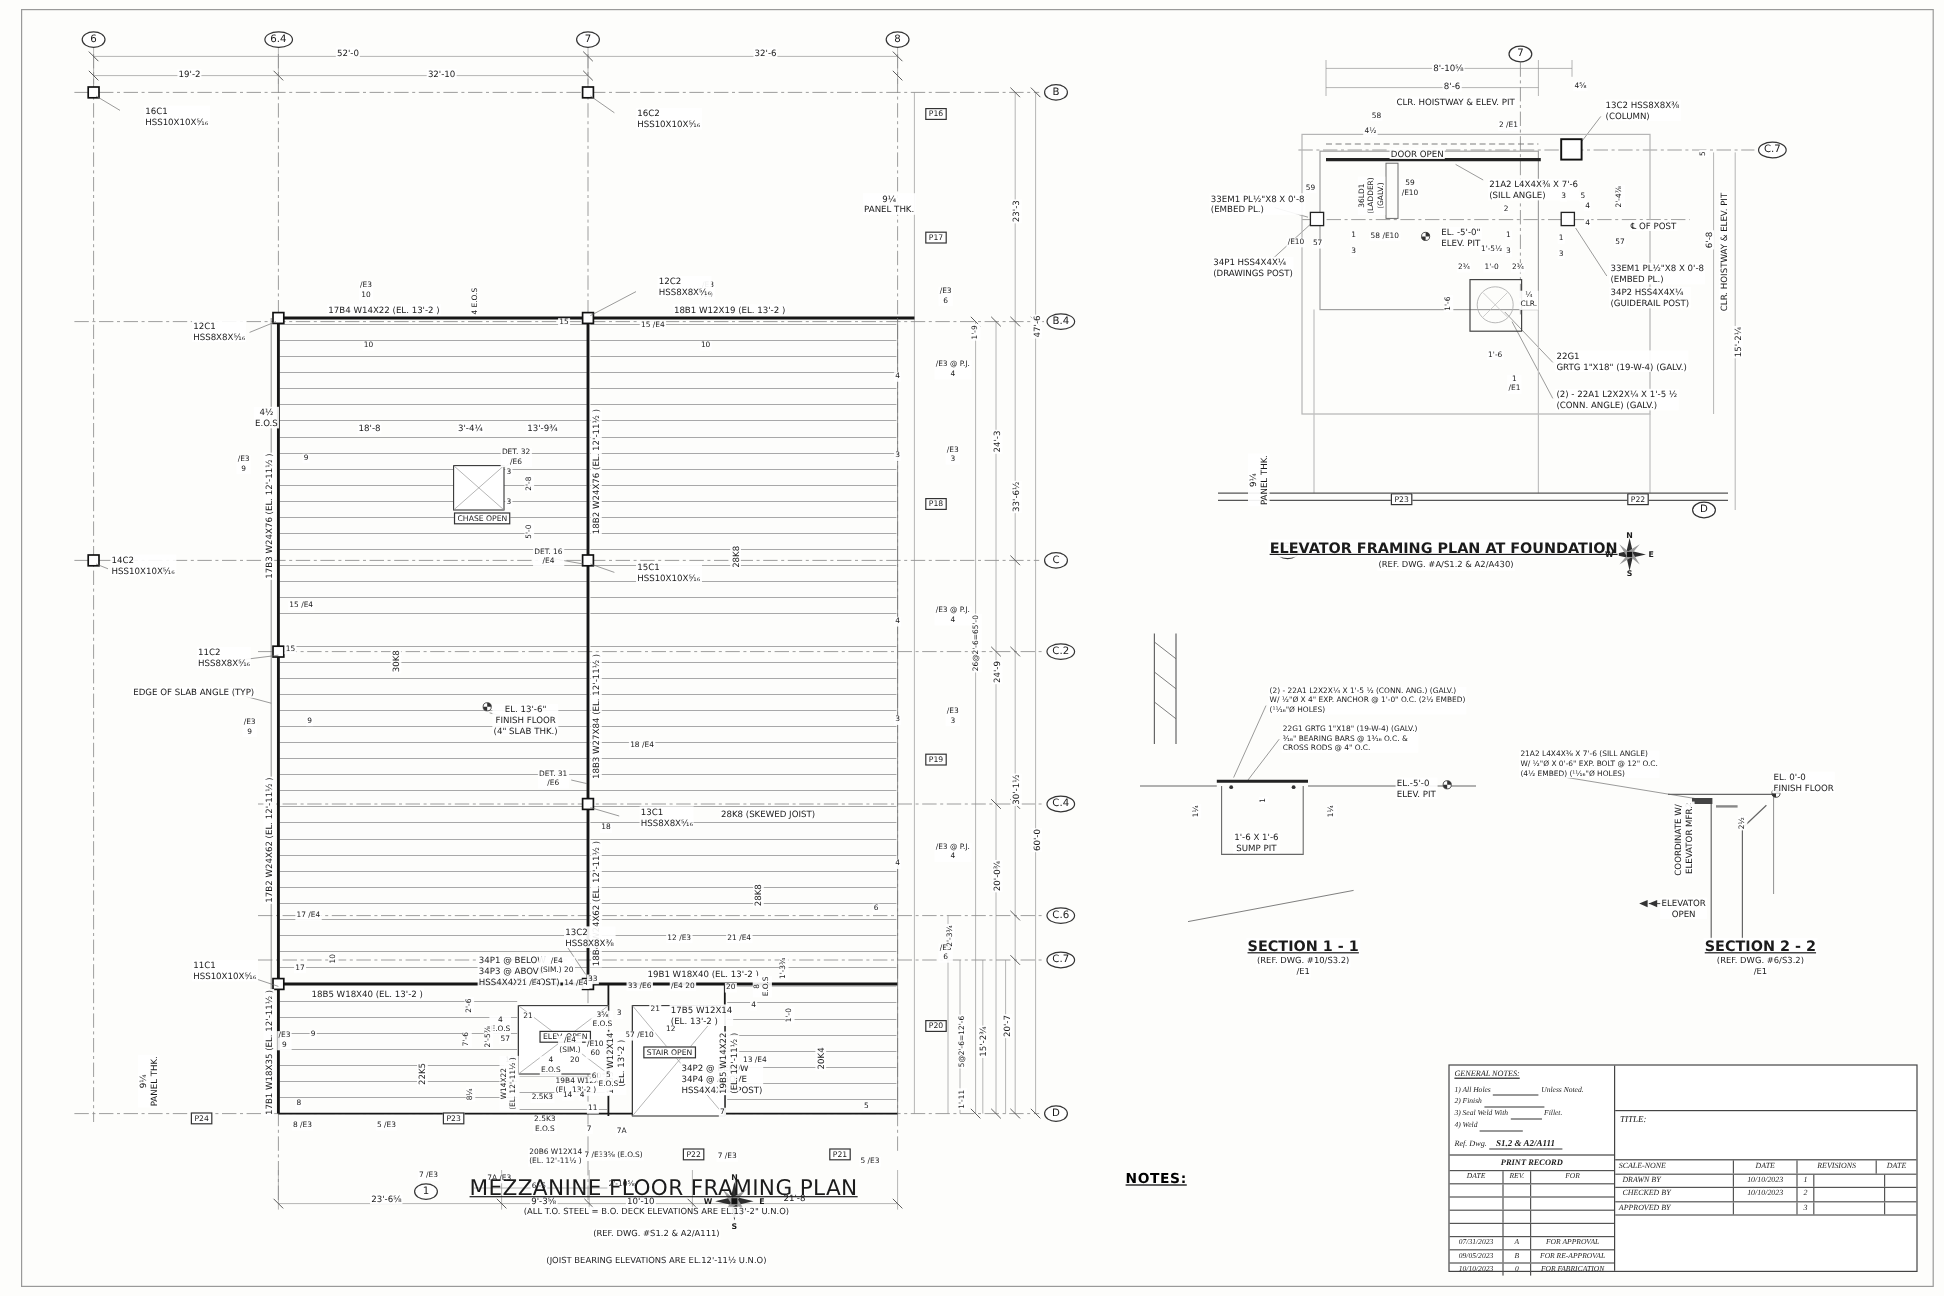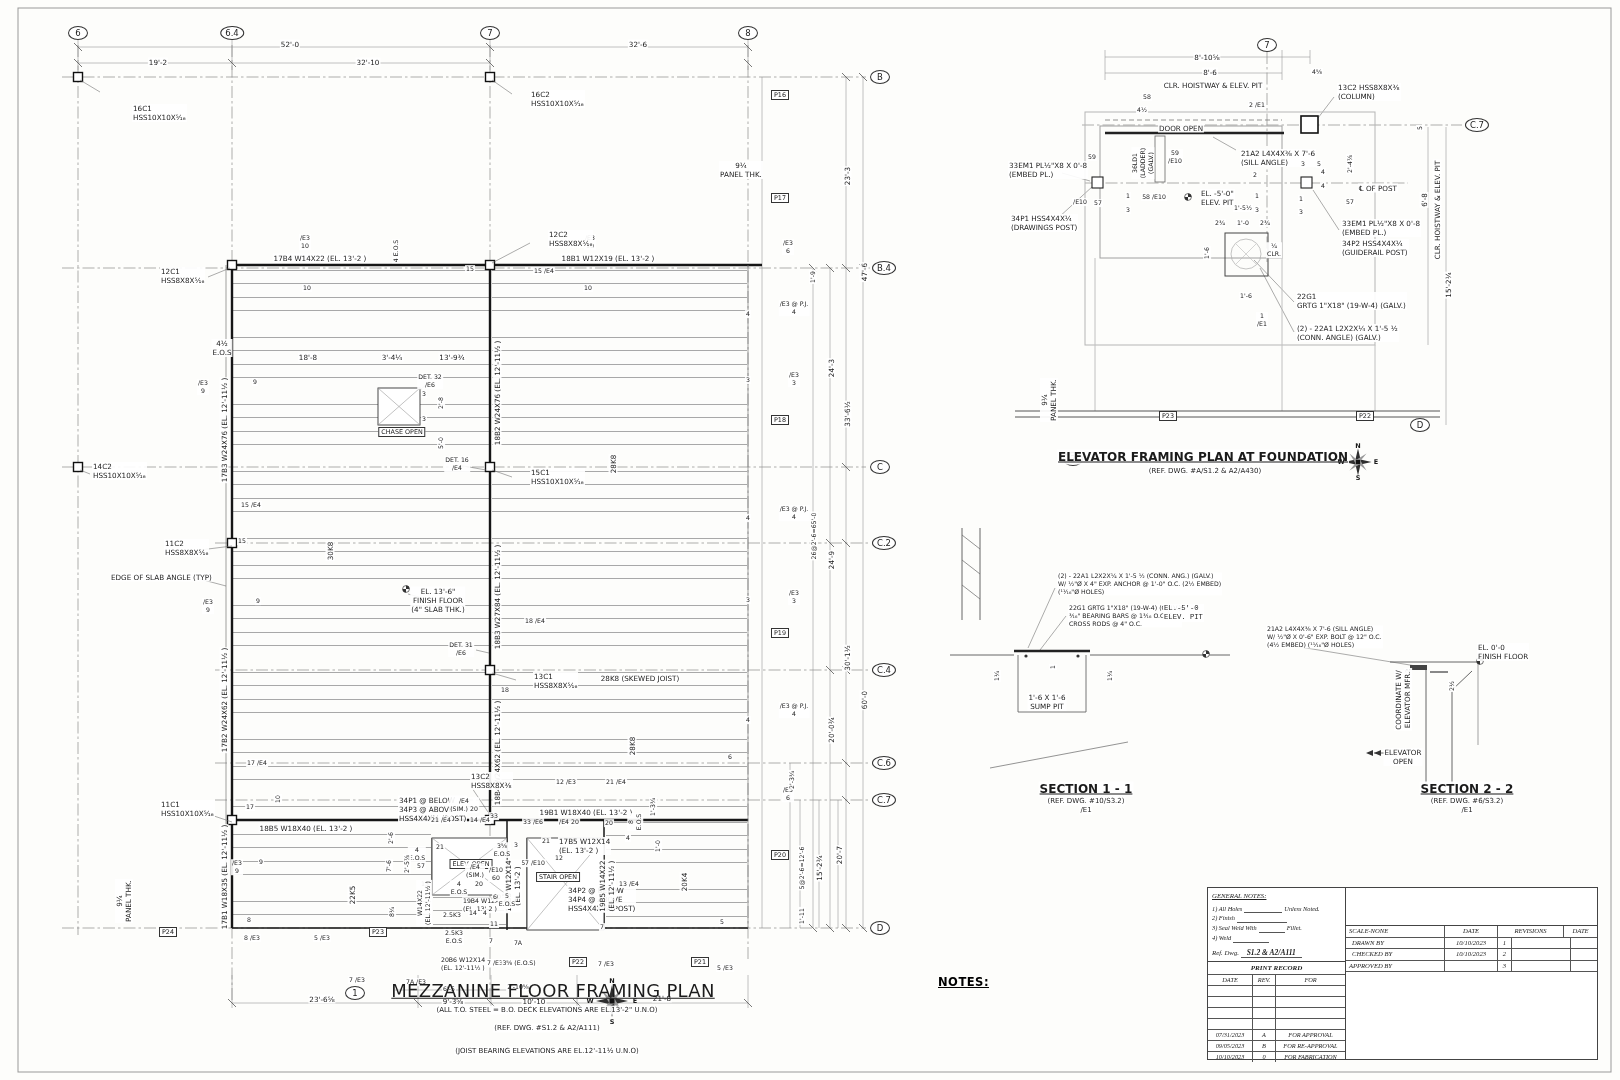--- a/index.html
+++ b/index.html
@@ -206,21 +206,21 @@
       <span class="anno bub" style="left: 880px; top: 467px;">C</span>
       <span class="anno bub" style="left: 884px; top: 543px;">C.2</span>
       <span class="anno bub" style="left: 884px; top: 670px;">C.4</span>
       <span class="anno bub" style="left: 884px; top: 763px;">C.6</span>
       <span class="anno bub" style="left: 884px; top: 800px;">C.7</span>
       <span class="anno bub" style="left: 880px; top: 928px;">D</span>
       <span class="anno" style="left: 290px; top: 44px;">52'-0</span>
       <span class="anno" style="left: 158px; top: 62px;">19'-2</span>
       <span class="anno" style="left: 368px; top: 62px;">32'-10</span>
       <span class="anno" style="left: 638px; top: 44px;">32'-6</span>
-      <span class="anno lft" style="left: 132px; top: 97px; margin-top: 16px;">16C1
+      <span class="anno lft" style="left: 120px; top: 97px;">16C1
 HSS10X10X⁵⁄₁₆</span>
       <span class="anno lft" style="left: 530px; top: 99px;">16C2
 HSS10X10X⁵⁄₁₆</span>
       <span class="anno" style="left: 741px; top: 170px;">9¼
 PANEL THK.</span>
       <span class="anno v" style="left: 847px; top: 176px;">23'-3</span>
       <span class="anno bx" style="left: 780px; top: 95px;">P16</span>
       <span class="anno bx" style="left: 780px; top: 198px;">P17</span>
       <span class="anno sm" style="left: 305px; top: 242px;">/E3
 10</span>
@@ -513,21 +513,21 @@
       <span class="anno cmp" style="left: 1358px; top: 446px;">N</span>
       <span class="anno cmp" style="left: 1341px; top: 462px;">W</span>
       <span class="anno cmp" style="left: 1376px; top: 462px;">E</span>
       <span class="anno cmp" style="left: 1358px; top: 478px;">S</span>
       <span class="anno lft sm" style="left: 1057px; top: 584px;">(2) - 22A1 L2X2X¼ X 1'-5 ½ (CONN. ANG.) (GALV.)
 W/ ½"Ø X 4" EXP. ANCHOR @ 1'-0" O.C. (2½ EMBED)
 (¹¹⁄₁₆"Ø HOLES)</span>
       <span class="anno lft sm" style="left: 1068px; top: 616px;">22G1 GRTG 1"X18" (19-W-4) (GALV.)
 ³⁄₁₆" BEARING BARS @ 1³⁄₁₆ O.C. &amp;
 CROSS RODS @ 4" O.C.</span>
-      <span class="anno lft" style="left: 1163px; top: 613px; font-family: Liberation Mono, monospace;">EL.-5'-0
+      <span class="anno lft" style="left: 1163px; top: 657px;">EL.-5'-0
 ELEV. PIT</span>
       <span class="anno sm v" style="left: 997px; top: 676px;">1¼</span>
       <span class="anno sm v" style="left: 1110px; top: 676px;">1¼</span>
       <span class="anno sm v" style="left: 1053px; top: 667px;">1</span>
       <span class="anno" style="left: 1047px; top: 702px;">1'-6 X 1'-6
 SUMP PIT</span>
       <span class="anno t1s" style="left: 1086px; top: 789px;">SECTION 1 - 1</span>
       <span class="anno t2" style="left: 1086px; top: 801px;">(REF. DWG. #10/S3.2)</span>
       <span class="anno t2" style="left: 1086px; top: 810px;">/E1</span>
       <span class="anno lft sm" style="left: 1266px; top: 637px;">21A2 L4X4X⅜ X 7'-6 (SILL ANGLE)
@@ -599,20 +599,21 @@
         <span class="pc-c">FOR RE-APPROVAL</span>
       </div>
       <div class="pr-row">
         <span class="pc-a">10/10/2023</span>
         <span class="pc-b">0</span>
         <span class="pc-c">FOR FABRICATION</span>
       </div>
     </div>
     <div class="tb-right">
       <div class="tbr-blank"></div>
+      <div class="tbr-title">TITLE:</div>
       <div class="tbr-row">
         <span class="ca">SCALE-NONE</span>
         <span class="cb">DATE</span>
         <span class="cREV">REVISIONS</span>
         <span class="ce">DATE</span>
       </div>
       <div class="tbr-row">
         <span class="ca"><span>DRAWN BY</span>&nbsp;&nbsp;</span>
         <span class="cb">10/10/2023</span>
         <span class="cc">1</span>

